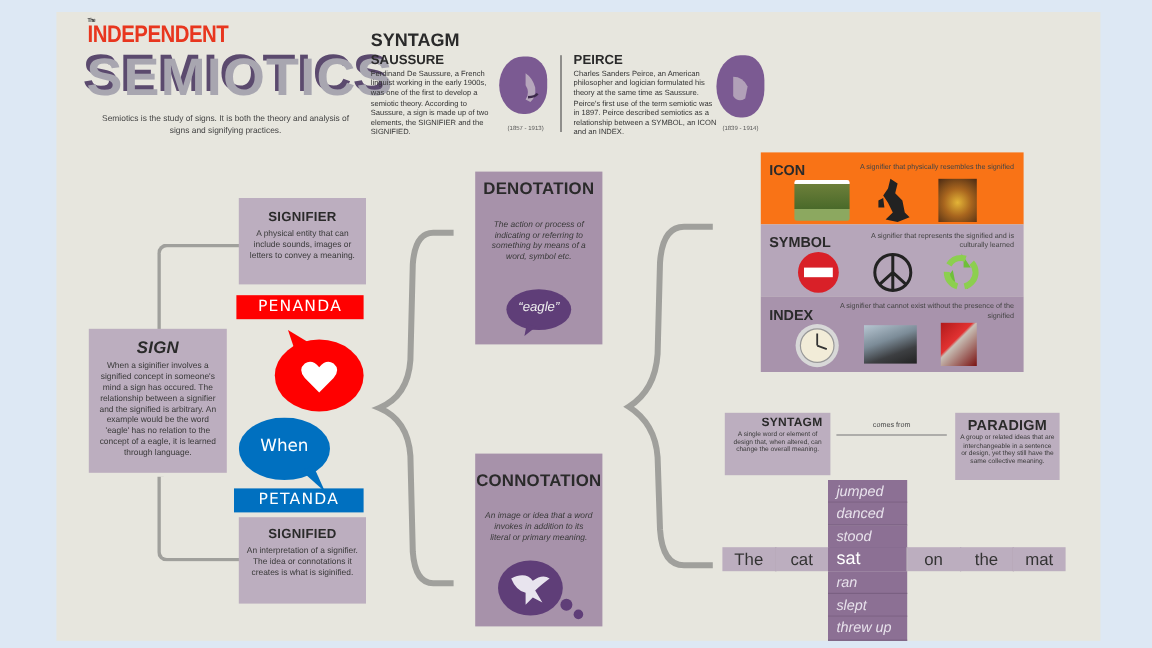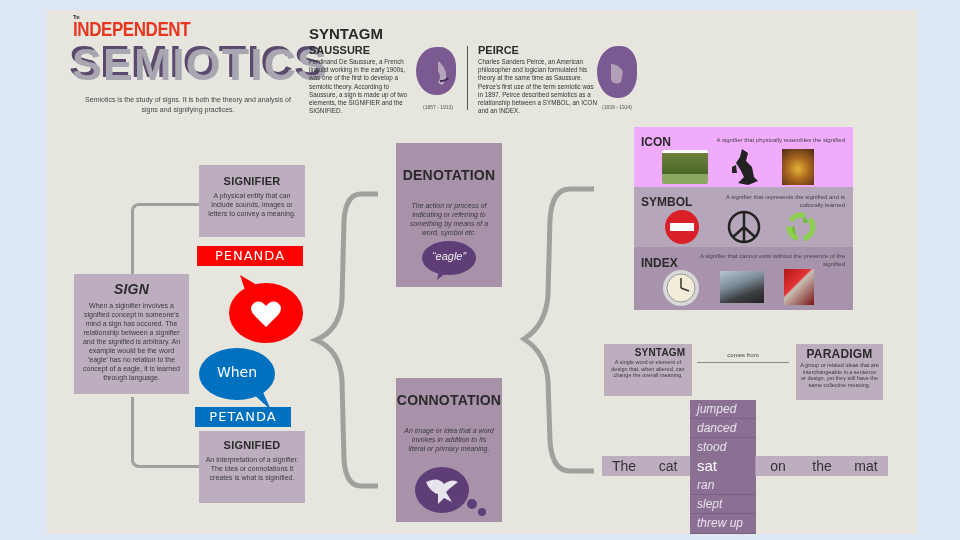--- a/index.html
+++ b/index.html
@@ -85,32 +85,32 @@
 </svg>
 
 <div class="bubble" style="left:199px;top:348px;width:80px;height:64px;">
   <svg width="90" height="66" viewBox="0 0 90 66" style="position:absolute;left:0;top:0;">
     <ellipse cx="38" cy="26" rx="38" ry="26" fill="#0070c0"></ellipse>
     <path d="M52 44 L72 62 L62 40 Z" fill="#0070c0"></path>
   </svg>
   <div class="tag" style="left:0;top:16px;width:76px;font-size:14px;letter-spacing:0;">When</div>
 </div>
 
-<div class="tag" style="left:195px;top:407px;width:96px;height:20px;line-height:20px;background:#0070c0;font-size:13px;">PETANDA</div>
+<div class="tag" style="left:195px;top:407px;width:108px;height:20px;line-height:20px;background:#0070c0;font-size:13px;">PETANDA</div>
 
 <div class="card" style="left:199px;top:431px;width:106px;height:72px;padding-top:8px;">
   <h3 style="font-size:11px;margin-bottom:4px;">SIGNIFIED</h3>
   <p style="padding:0 6px;">An interpretation of a signifier. The idea or connotations it creates is what is siginified.</p>
 </div>
 
 <svg class="abs" style="left:306px;top:190px;" width="80" height="300" viewBox="0 0 80 300">
   <path d="M72 4 H55 Q40 4 38 30 L36 110 Q34 140 10 150 Q34 160 36 190 L38 270 Q40 296 55 296 H72" fill="none" stroke="#a0a09c" stroke-width="5"></path>
 </svg>
 
-<div class="card dark" style="left:396px;top:143px;width:106px;height:144px;padding-top:24px;">
+<div class="card dark" style="left:396px;top:143px;width:106px;height:144px;padding-top:6px;">
   <h3 style="font-size:14px;margin-bottom:18px;">DENOTATION</h3>
   <p style="padding:0 8px;font-style:italic;">The action or process of indicating or referring to something by means of a word, symbol etc.</p>
   <div style="position:absolute;left:25px;top:97px;width:56px;height:38px;">
     <svg width="60" height="42" viewBox="0 0 60 42" style="position:absolute;left:0;top:0;">
       <ellipse cx="28" cy="18" rx="27" ry="17" fill="#5f3e78"></ellipse>
       <path d="M18 30 L16 40 L26 32 Z" fill="#5f3e78"></path>
     </svg>
     <div style="position:absolute;left:0;top:10px;width:56px;text-align:center;color:#eee;font-size:11px;font-style:italic;">“eagle”</div>
   </div>
 </div>
@@ -123,21 +123,21 @@
     <circle cx="58" cy="38" r="5" fill="#5f3e78"></circle>
     <circle cx="68" cy="46" r="4" fill="#5f3e78"></circle>
     <path d="M12 16 Q24 10 30 18 Q38 12 44 16 Q36 22 32 26 L38 36 L30 32 L24 38 L24 28 Q16 26 12 16 Z" fill="#e8e4ee"></path>
   </svg>
 </div>
 
 <svg class="abs" style="left:508px;top:185px;" width="90" height="290" viewBox="0 0 90 290">
   <path d="M86 4 H62 Q44 4 42 34 L40 110 Q38 140 16 154 Q38 168 40 196 L42 256 Q44 286 62 286 H86" fill="none" stroke="#a0a09c" stroke-width="5"></path>
 </svg>
 
-<div class="subcard" style="top:127px;height:60px;background:#f0abfc;">
+<div class="subcard" style="top:127px;height:60px;background:#f97316;">
   <h4 style="top:8px;">ICON</h4>
   <div class="desc" style="top:9px;width:150px;">A signifier that physically resembles the signified</div>
   <div class="thumb" style="left:28px;top:23px;width:46px;height:34px;background:linear-gradient(#fff 0,#fff 10%,#6d7f3a 10%,#4a6a2a 70%,#8ca860 70%);border-radius:2px;"></div>
   <svg class="thumb" style="left:96px;top:20px;" width="30" height="40" viewBox="0 0 30 40">
       <path d="M12 2 L18 6 L16 14 L22 20 L24 30 L28 34 L18 38 L8 36 L14 30 L10 22 L6 16 L10 10 Z M2 20 L6 18 L7 26 L2 26 Z" fill="#222"></path>
     </svg>
   <div class="thumb" style="left:148px;top:22px;width:32px;height:36px;background:radial-gradient(circle at 50% 55%,#e3b437 0,#a8651e 45%,#4a2a14 100%);"></div>
 </div>
 
 <div class="subcard" style="top:187px;height:60px;background:#b6a6ba;">

